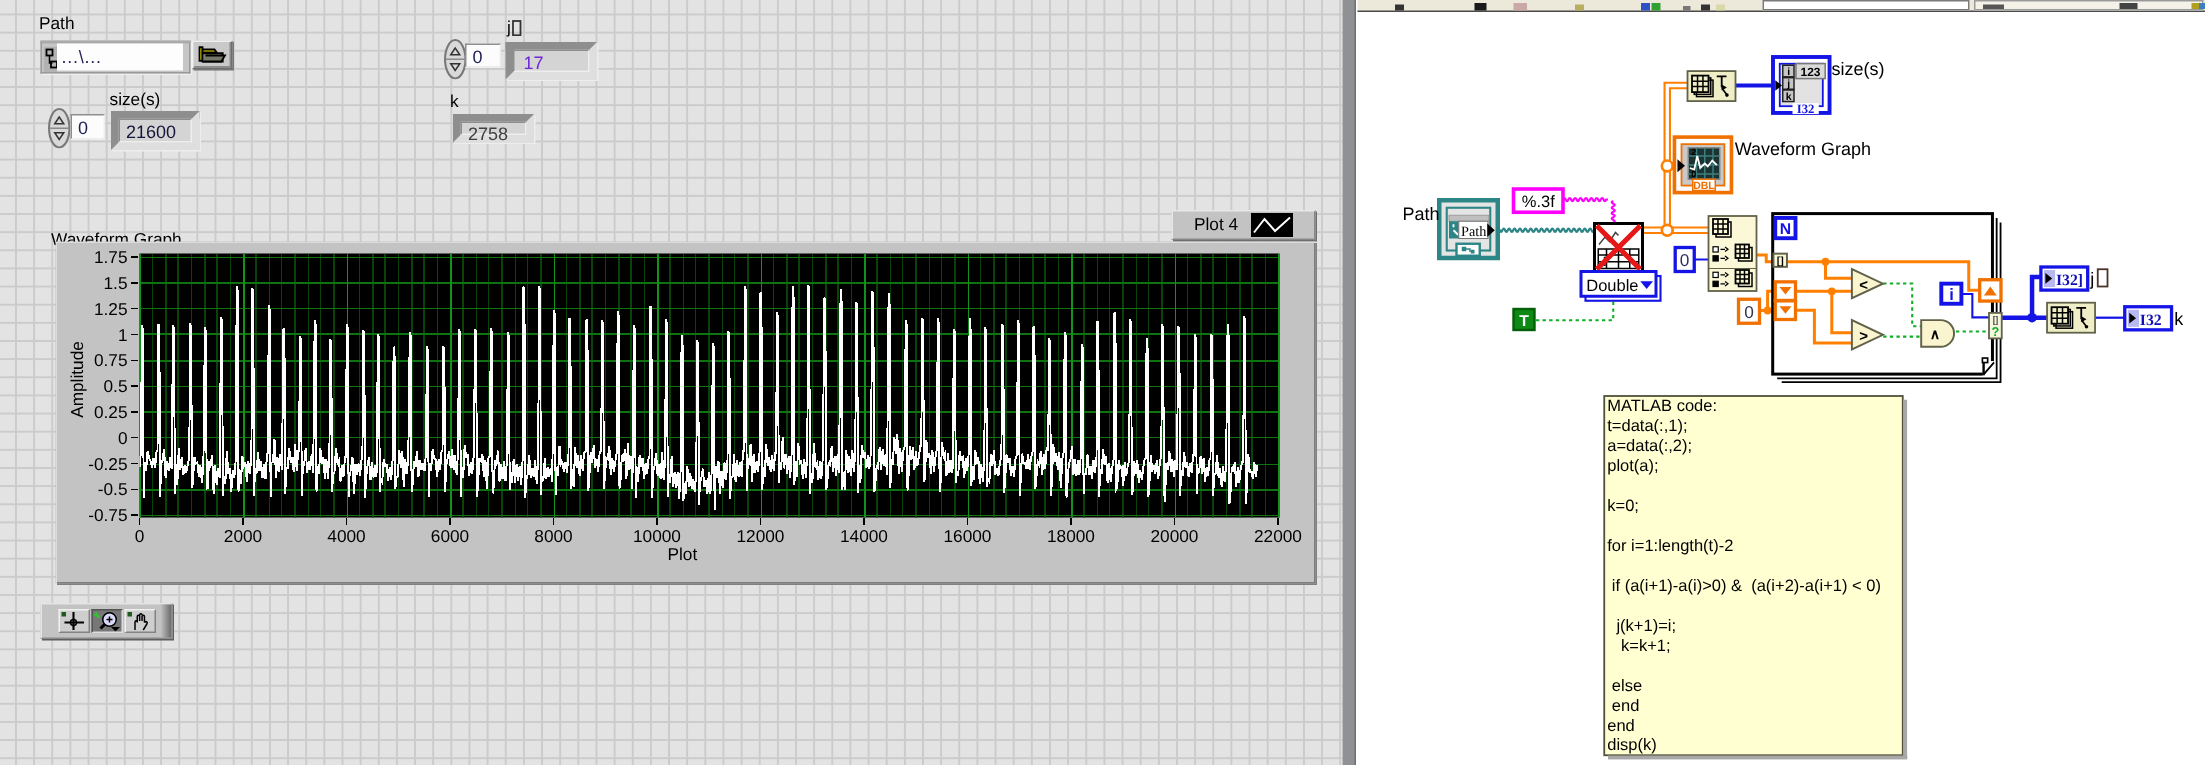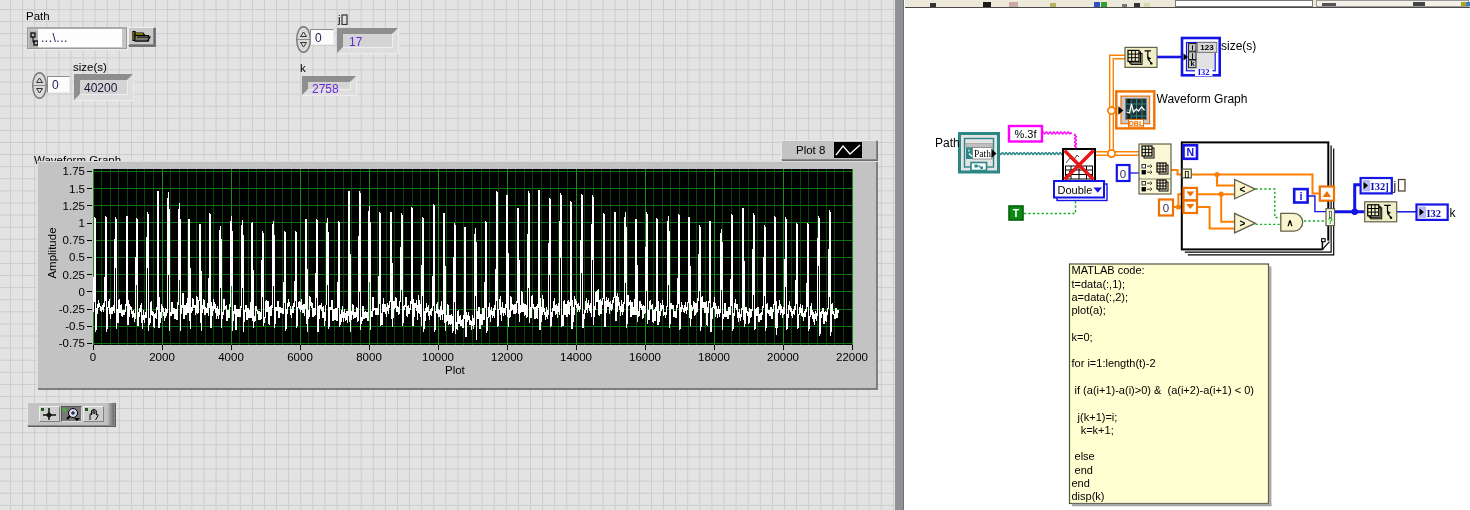--- a/index.html
+++ b/index.html
@@ -33,42 +33,42 @@
 </div>
     <div class="lab" style="left:73px;top:61px">size(s)</div>
     <svg class="abs" style="left:32px;top:72px" width="15" height="27">
       <ellipse cx="7.5" cy="13.5" rx="6.8" ry="12.8" fill="#d9d9d9" stroke="#787878" stroke-width="1.4"></ellipse>
       <line x1="1" y1="13.5" x2="14" y2="13.5" stroke="#8a8a8a"></line>
       <path d="M7.5 6 l-3 4.5 h6 z" fill="none" stroke="#333" stroke-width="1"></path>
       <path d="M7.5 21 l-3 -4.5 h6 z" fill="none" stroke="#333" stroke-width="1"></path>
     </svg>
     <div class="abs" style="left:47px;top:76px;width:23px;height:17px;background:#fcfcfc;border:1px solid #8e8e8e;border-bottom-color:#ededed;border-right-color:#ededed;font-size:12px;color:#23235a;padding:1px 0 0 4px">0</div>
     <div class="abs" style="left:74px;top:74px;width:59px;height:26px;background:#d4d4d4;border:5px solid;border-color:#8e8e8e #dedede #dedede #8e8e8e;box-shadow:1px 1px 0 #ededed">
-      <div class="abs" style="left:0;top:0;width:49px;height:16px;border:1px solid #8e8e8e;border-bottom-color:#eee;border-right-color:#eee;font-size:12px;color:#16163c;padding:1px 0 0 4px">40200</div>
+      <div class="abs" style="left:0;top:0;width:49px;height:16px;border:1px solid #8e8e8e;border-bottom-color:#eee;border-right-color:#eee;font-size:12px;color:#16163c;padding:1px 0 0 4px">21600</div>
     </div>
     <div class="lab" style="left:338px;top:13px">j<svg width="7" height="11" style="vertical-align:-2px">
         <rect x="1" y="1" width="5" height="9.5" fill="none" stroke="#333" stroke-width="1.2"></rect>
       </svg></div>
     <svg class="abs" style="left:296px;top:26px" width="15" height="27">
       <ellipse cx="7.5" cy="13.5" rx="6.8" ry="12.8" fill="#d9d9d9" stroke="#787878" stroke-width="1.4"></ellipse>
       <line x1="1" y1="13.5" x2="14" y2="13.5" stroke="#8a8a8a"></line>
       <path d="M7.5 6 l-3 4.5 h6 z" fill="none" stroke="#333" stroke-width="1"></path>
       <path d="M7.5 21 l-3 -4.5 h6 z" fill="none" stroke="#333" stroke-width="1"></path>
     </svg>
     <div class="abs" style="left:310px;top:29px;width:24px;height:16px;background:#fcfcfc;border:1px solid #8e8e8e;border-bottom-color:#ededed;border-right-color:#ededed;font-size:12px;color:#23235a;padding:1px 0 0 4px">0</div>
     <div class="abs" style="left:337px;top:28px;width:61px;height:25px;background:#d4d4d4;border:5px solid;border-color:#8e8e8e #dedede #dedede #8e8e8e;box-shadow:1px 1px 0 #ededed">
       <div class="abs" style="left:0;top:0;width:51px;height:15px;border:1px solid #8e8e8e;border-bottom-color:#eee;border-right-color:#eee;font-size:12px;color:#6d28d9;padding:1px 0 3px 6px">17</div>
     </div>
     <div class="lab" style="left:300px;top:62px">k</div>
     <div class="abs" style="left:302px;top:76px;width:54px;height:19px;background:#d4d4d4;border:5px solid;border-color:#8e8e8e #dedede #dedede #8e8e8e;box-shadow:1px 1px 0 #ededed">
-      <div class="abs" style="left:0;top:0;width:44px;height:9px;border:1px solid #8e8e8e;border-bottom-color:#eee;border-right-color:#eee;font-size:12px;color:#6d28d9;padding:0px 0 0 4px">2758</div>
+      <div class="abs" style="left:0;top:0;width:44px;height:9px;border:1px solid #8e8e8e;border-bottom-color:#eee;border-right-color:#eee;font-size:12px;color:#404040;padding:0px 0 0 4px">2758</div>
     </div>
     <div class="lab" style="left:34px;top:154px">Waveform Graph</div>
     <div class="abs" style="left:781px;top:140px;width:96px;height:20px;background:#c3c3c3;border:1px solid #878787;border-top-color:#e8e8e8;border-left-color:#e8e8e8;box-shadow:1px 1px 0 #6f6f6f">
-<div class="abs" style="left:14px;top:3px;font-size:11.5px">Plot 8</div>
+<div class="abs" style="left:14px;top:3px;font-size:11.5px">Plot 4</div>
 <svg class="abs" style="left:52px;top:1px" width="28" height="16">
         <rect width="28" height="16" fill="#000"></rect>
         <polyline points="2,13 9,4 16,12 26,3" fill="none" stroke="#fff" stroke-width="1.3"></polyline>
       </svg>
 </div>
     <div class="abs" style="left:37px;top:161px;width:840px;height:228px;background:#c3c3c3;box-shadow:inset 1px 1px 0 #dcdcdc,inset -1px -1px 0 #7d7d7d,1px 1px 0 #808080">
       <svg width="840" height="228" style="position:absolute;left:0;top:0" shape-rendering="crispEdges">
         <text x="48" y="14.4" font-size="11.5" text-anchor="end" fill="#000">1.75</text>
         <line x1="50" y1="10.4" x2="55" y2="10.4" stroke="#000"></line>
         <text x="48" y="31.6" font-size="11.5" text-anchor="end" fill="#000">1.5</text>

